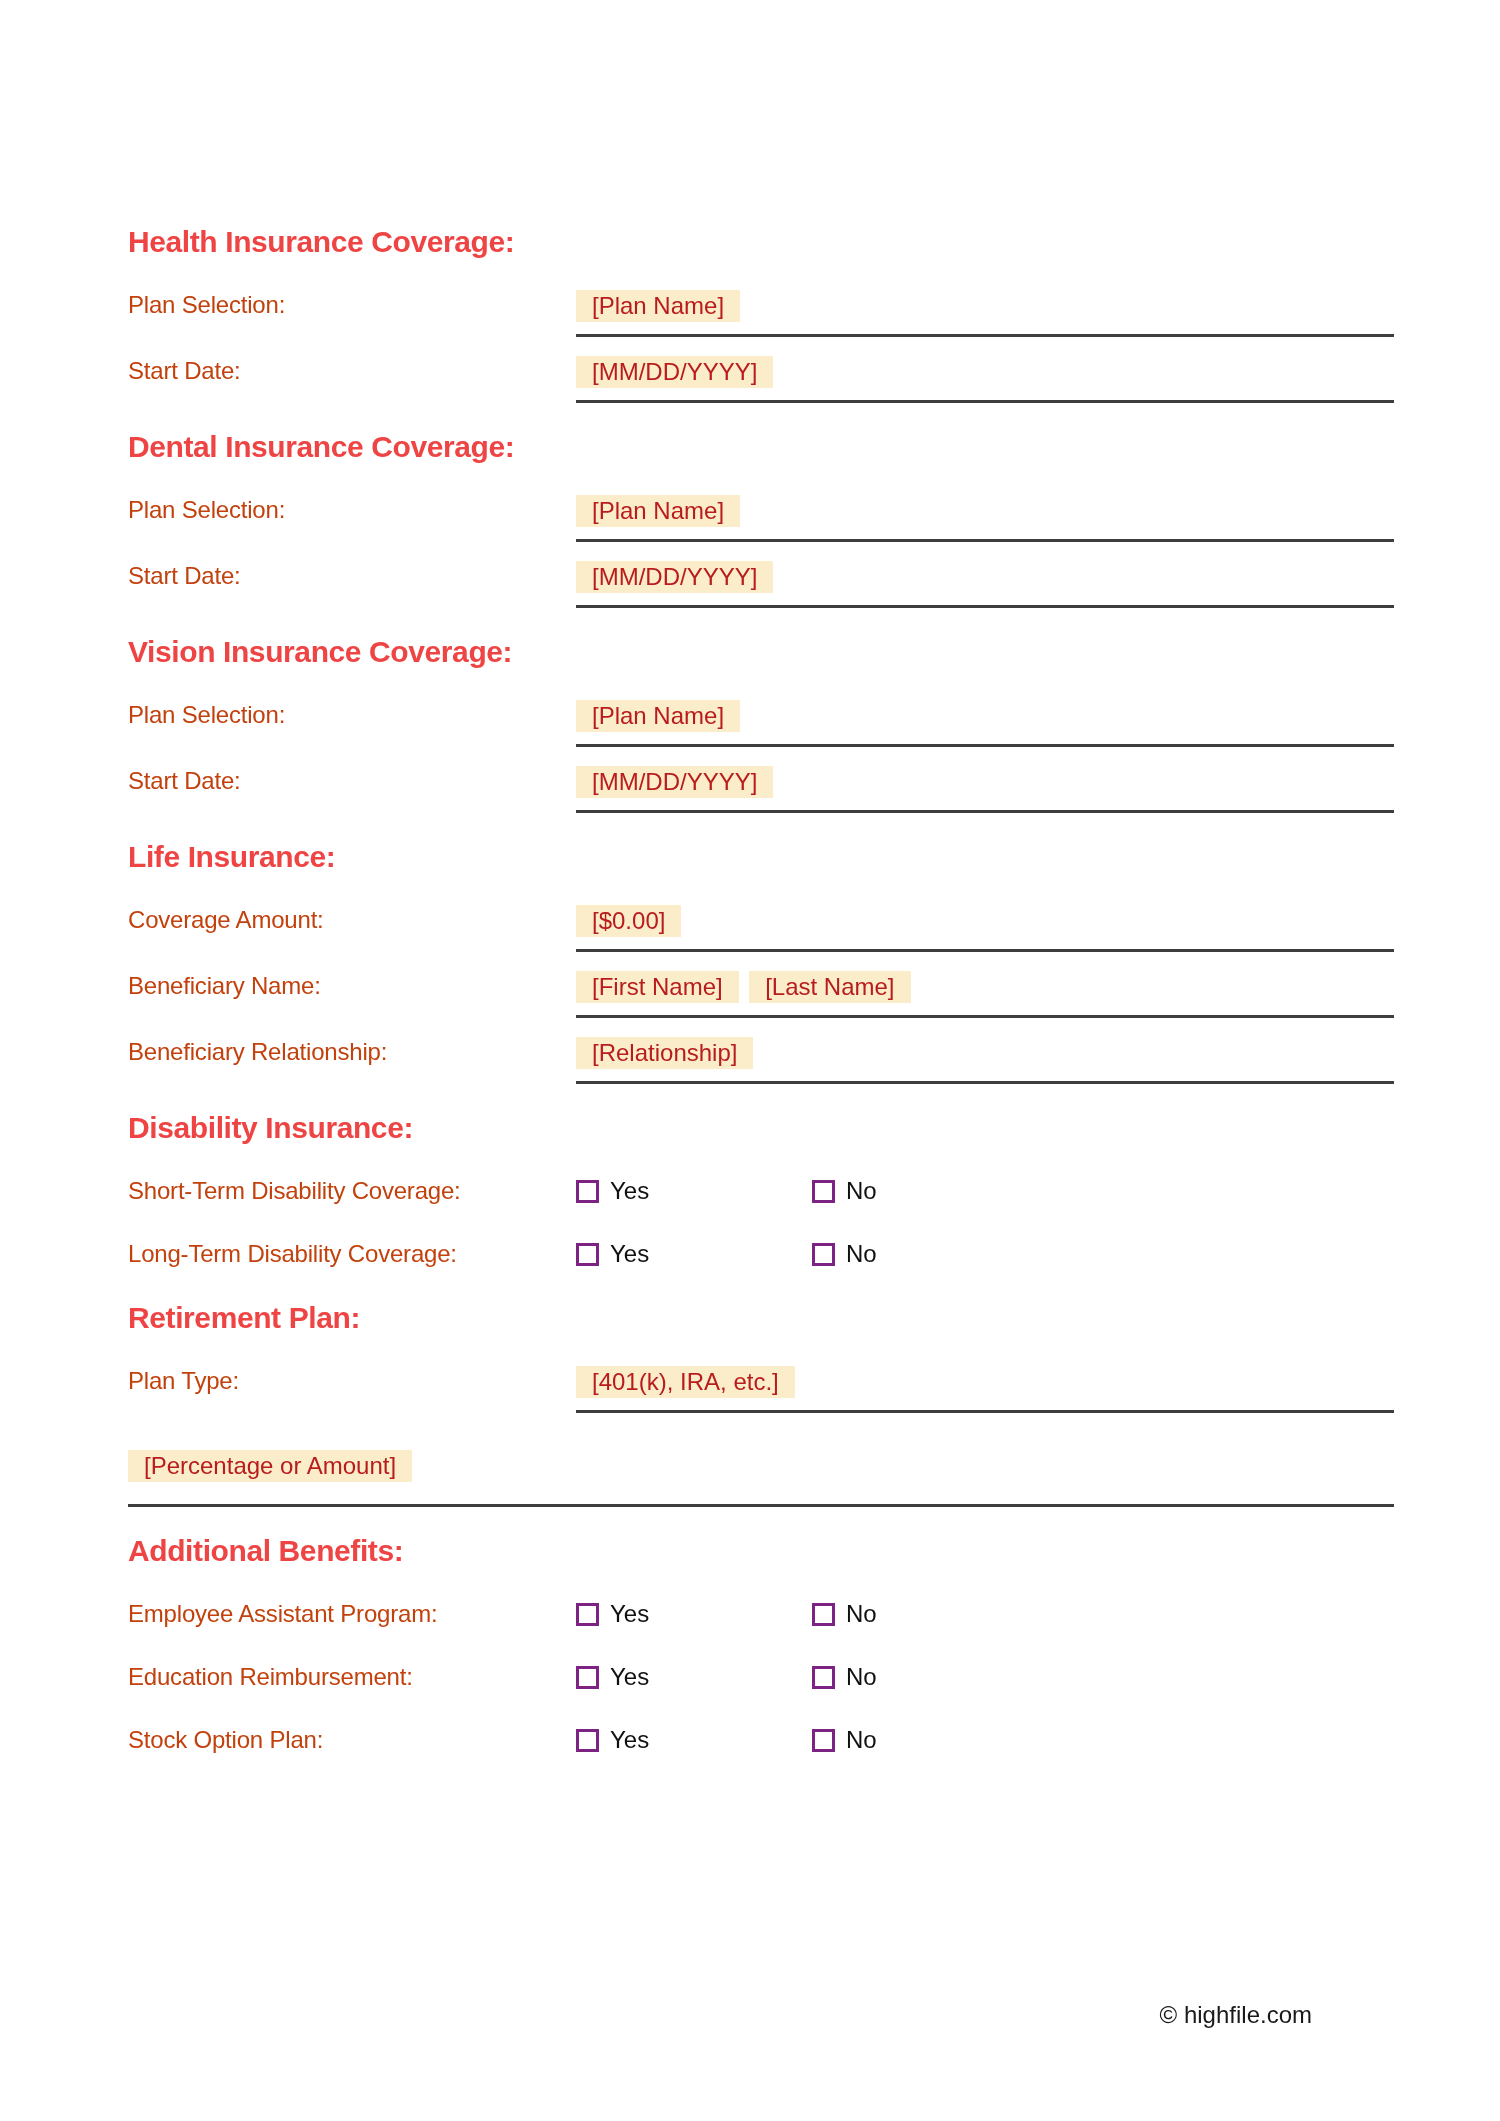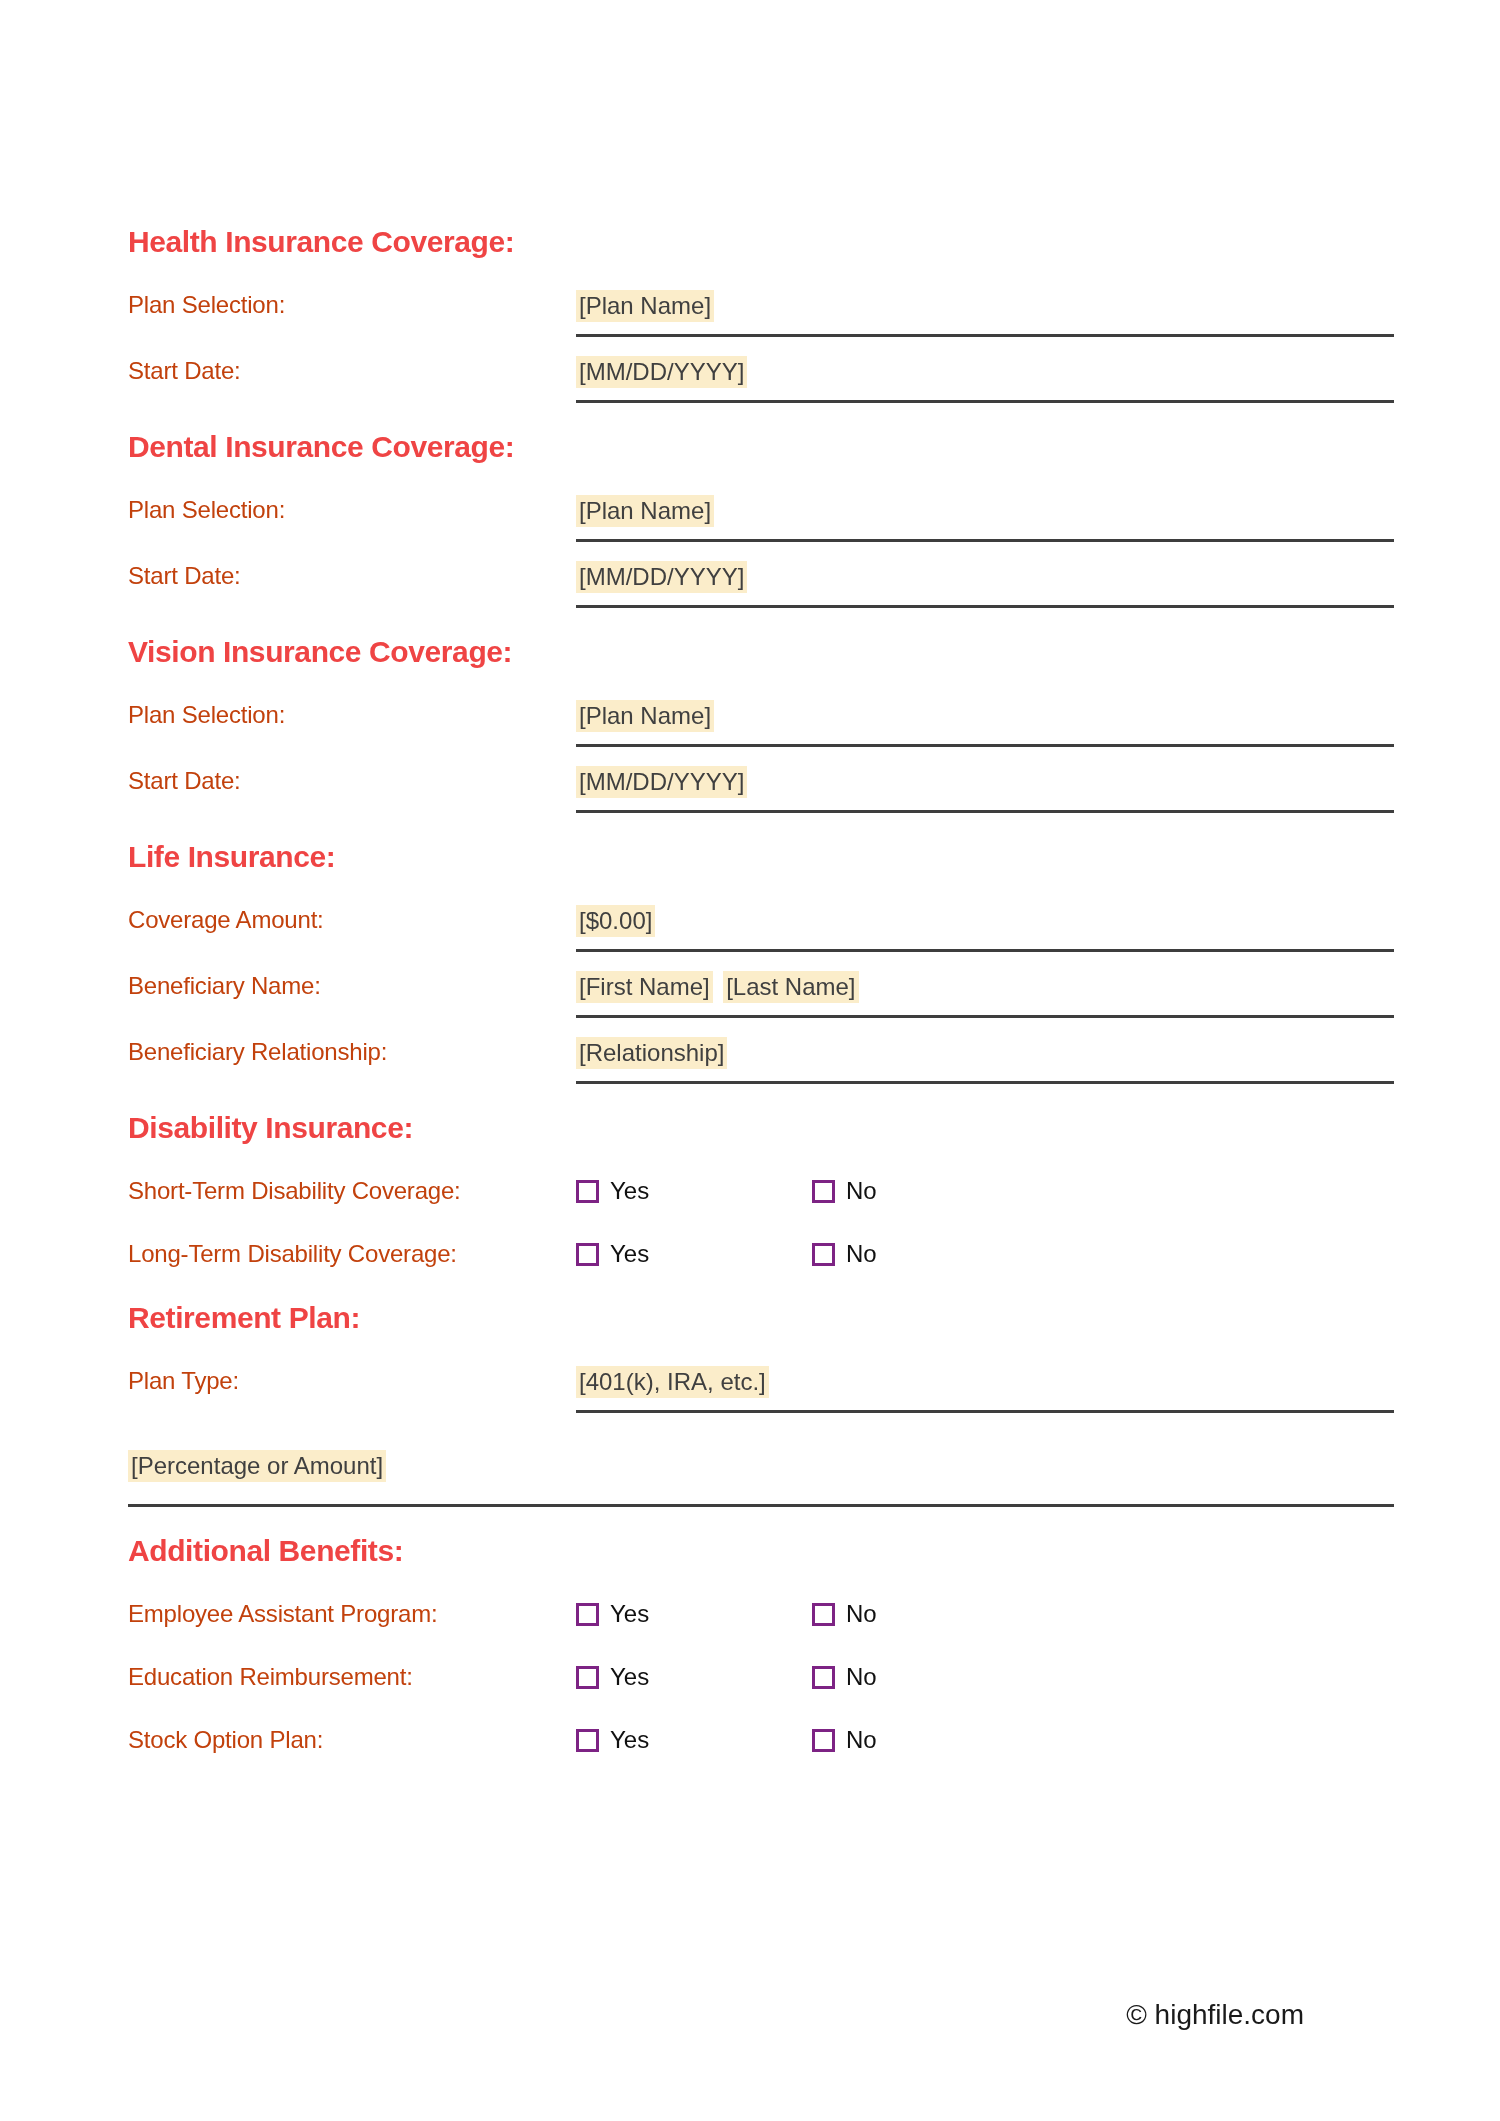--- a/index.html
+++ b/index.html
@@ -29,37 +29,37 @@
   }
   .field-input{
     flex:1;min-height:30px;
     border-bottom:3px solid #3E3E3E;
     padding-bottom:12px;
   }
   .field-row.tall .field-input{padding-top:18px;padding-bottom:22px;}
   .hl{
     display:inline-block;
     background:#FBEDCA;
-    padding:2px 3px;
-    font-size:24px;line-height:28px;color:#404040;
+    padding:2px 16px;
+    font-size:24px;line-height:28px;color:#b91c1c;
   }
   .hl + .hl{margin-left:6px;}
   .check-row{display:flex;align-items:flex-start;margin-bottom:33px;}
   .options{flex:1;display:flex;align-items:flex-start;}
   .opt{display:flex;align-items:center;width:236px;}
   .opt.opt-no{width:auto;}
   .checkbox{
     width:17px;height:17px;flex:none;
     border:3px solid #7D2384;background:#ffffff;
     margin-right:11px;
   }
   .opt-label{font-size:24px;line-height:30px;color:#111111;}
   .footer{
-    position:absolute;top:2000px;right:196px;
-    font-size:28px;line-height:30px;color:#1a1a1a;
+    position:absolute;top:2000px;right:188px;
+    font-size:24px;line-height:30px;color:#1a1a1a;
   }
 </style>
 </head>
 <body>
 
 <div class="section">
   <h2 class="section-title">Health Insurance Coverage:</h2>
   <div class="field-row">
     <div class="field-label">Plan Selection:</div>
     <div class="field-input">

